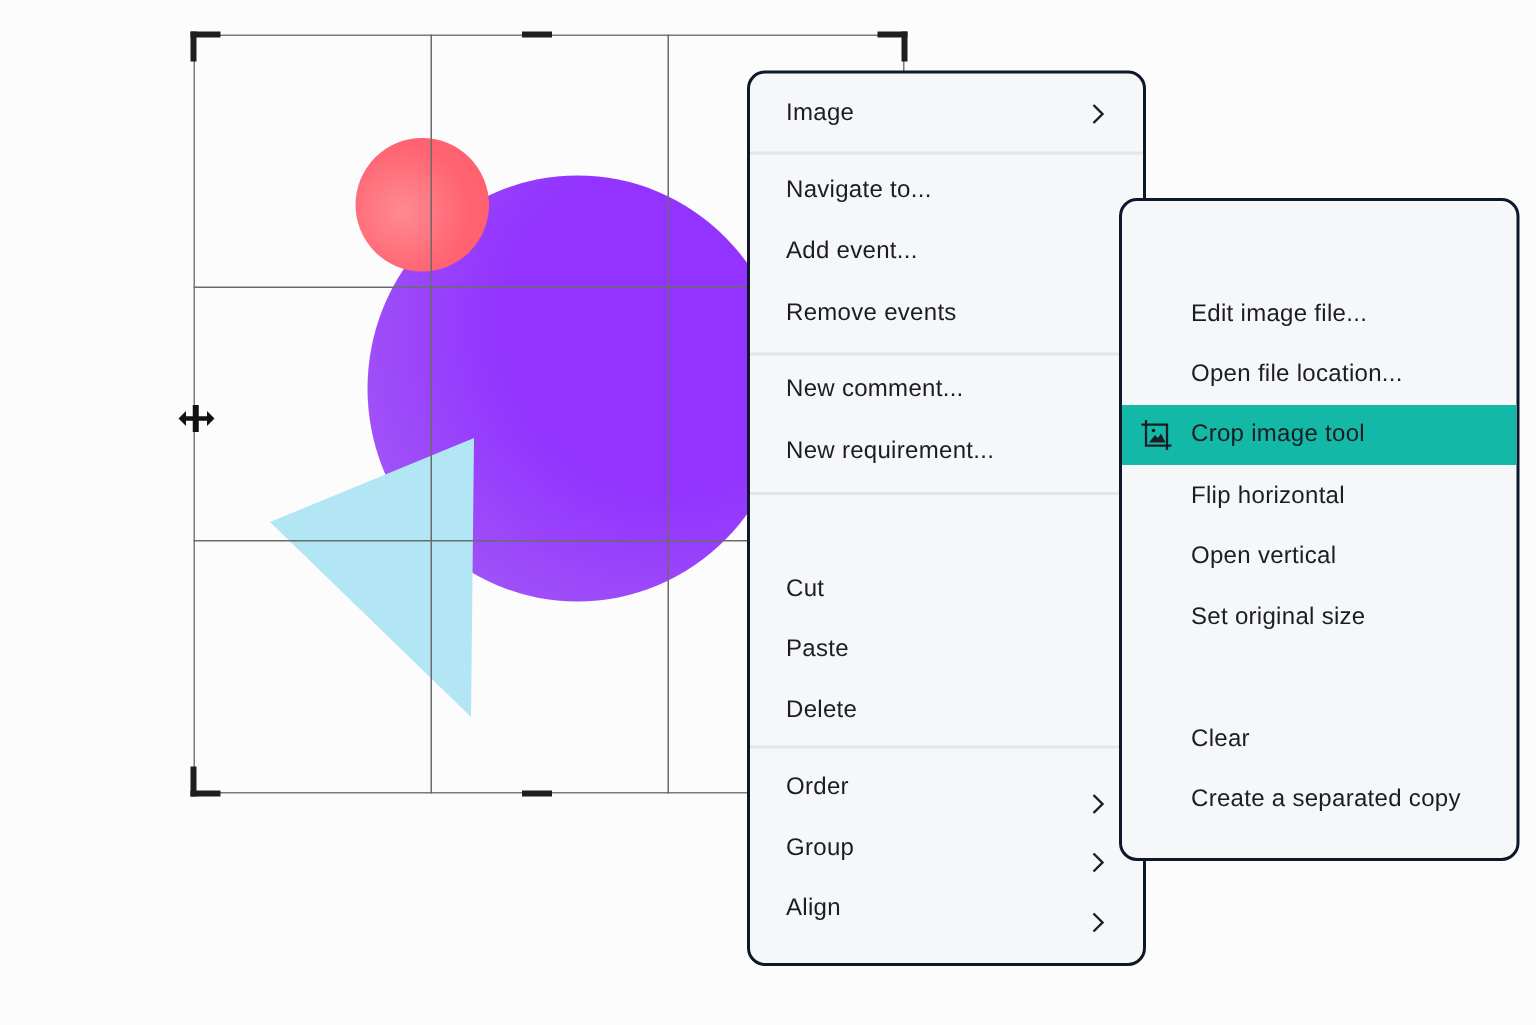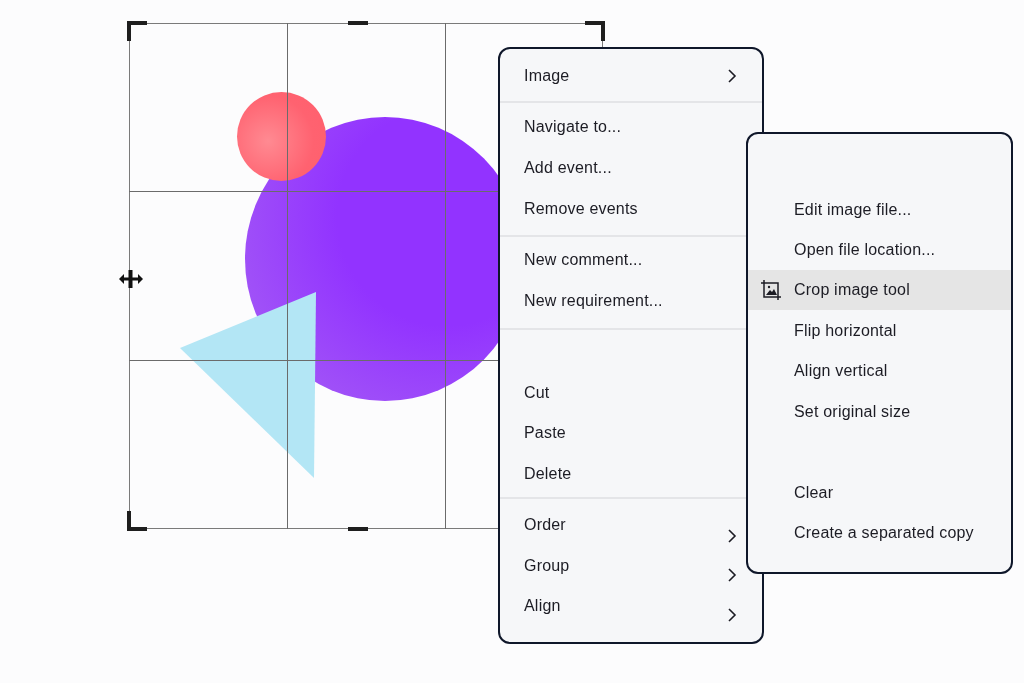--- a/index.html
+++ b/index.html
@@ -24,21 +24,21 @@
     background:radial-gradient(circle at 72% 35%, #9233ff 0%, #9233ff 40%, #a153f7 80%, #b57cf3 100%); }
   
   .menu { position:absolute; background:#f6f7f9; border:2px solid #0f172a; border-radius:12px; box-sizing:border-box; }
   .menu-main { left:498px; top:47px; width:266px; height:597px; }
   .menu-sub { left:746px; top:132px; width:267px; height:442px; }
   .menu-item { position:absolute; left:0; right:0; height:40px; display:flex; align-items:center; font-size:16px; letter-spacing:0.2px; color:#1c1c24; cursor:pointer; }
   .menu-main .menu-item .label { position:absolute; left:24px; }
   .menu-sub .menu-item .label { position:absolute; left:46px; }
   .chevron { position:absolute; right:24px; width:12px; height:14px; }
   .sep { position:absolute; left:0; right:0; height:2px; background:#e4e5e8; }
-  .menu-item.hover { background:#e5e5e5; }
+  .menu-item.hover { background:#14b8a6; }
   .crop-icon { position:absolute; left:12px; width:22px; height:22px; }
 </style>
 </head>
 <body>
 
 <div class="canvas">
 
   <div class="shape circle-purple"></div>
   <div class="shape circle-red"></div>
   <svg class="shape" style="left:0;top:0;" width="1024" height="683">
@@ -137,21 +137,21 @@
         <polyline points="1,4 18,4 18,21" fill="none" stroke="#1c1c24" stroke-width="1.5"></polyline>
         <polygon points="6,16 10,11 12,13 14,10 17,16" fill="#1c1c24"></polygon>
         <circle cx="9" cy="8" r="1.2" fill="#1c1c24"></circle>
       </svg>
       <span class="label">Crop image tool</span>
     </div>
     <div class="menu-item" style="top:177px">
       <span class="label">Flip horizontal</span>
     </div>
     <div class="menu-item" style="top:217px">
-      <span class="label">Align vertical</span>
+      <span class="label">Open vertical</span>
     </div>
     <div class="menu-item" style="top:258px">
       <span class="label">Set original size</span>
     </div>
     <div class="menu-item" style="top:339px">
       <span class="label">Clear</span>
     </div>
     <div class="menu-item" style="top:379px">
       <span class="label">Create a separated copy</span>
     </div>

